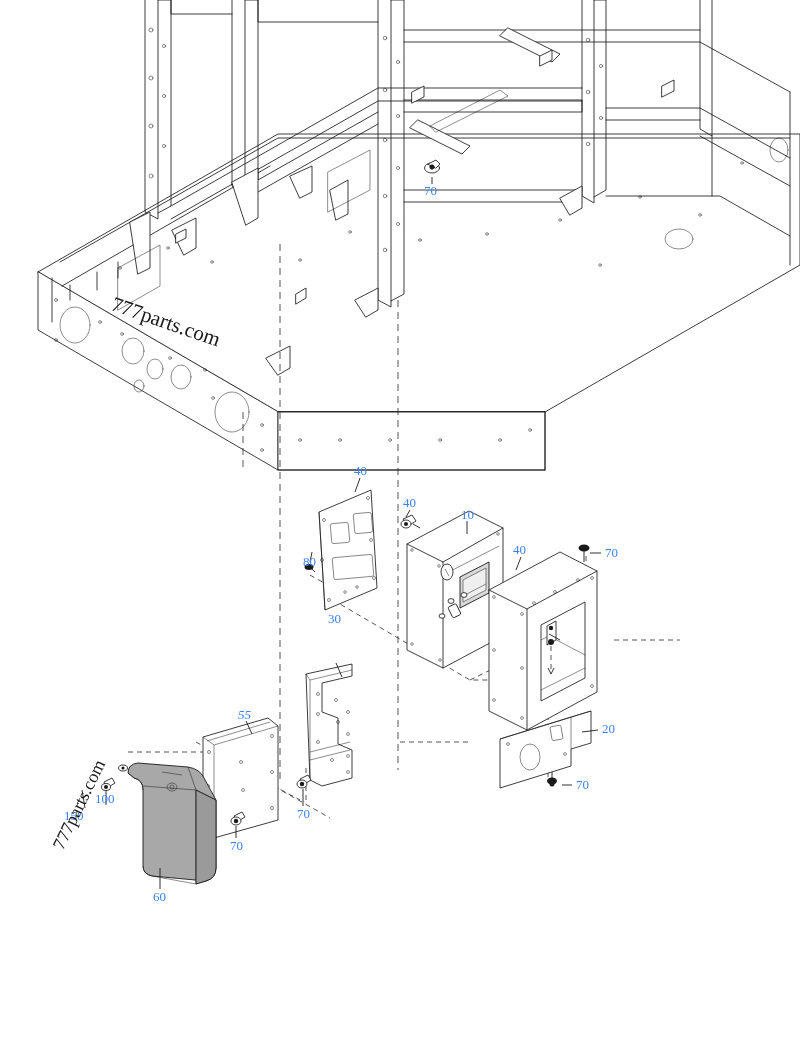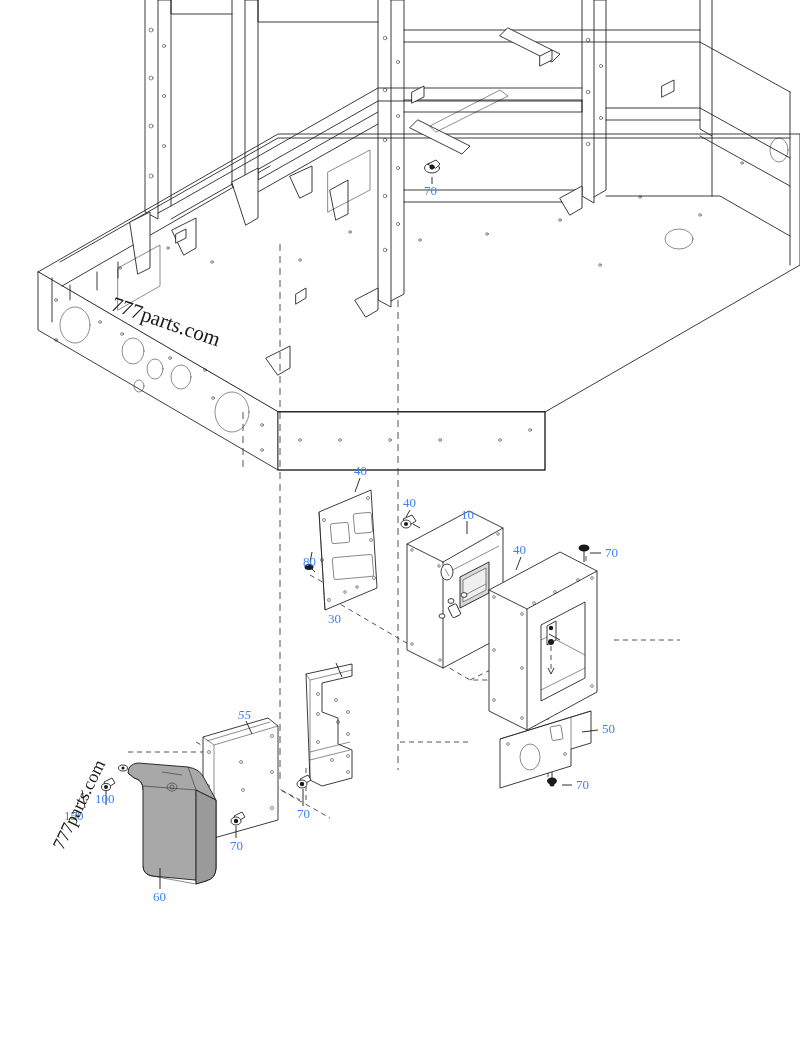--- a/index.html
+++ b/index.html
@@ -406,21 +406,21 @@
 
   <div class="lbl" id="L0" style="left:424px; top:184px;">70</div>
   <div class="lbl" id="L1" style="left:354px; top:464px;">40</div>
   <div class="lbl" id="L2" style="left:403px; top:496px;">40</div>
   <div class="lbl" id="L3" style="left:461px; top:508px;">10</div>
   <div class="lbl" id="L4" style="left:513px; top:543px;">40</div>
   <div class="lbl" id="L5" style="left:605px; top:546px;">70</div>
   <div class="lbl" id="L6" style="left:303px; top:539px;margin-top:16px;">80</div>
   <div class="lbl" id="L7" style="left:328px; top:612px;">30</div>
   <div class="lbl" id="L8" style="left:238px; top:708px;font-style:italic;">55</div>
-  <div class="lbl" id="L9" style="left:602px; top:722px;">50</div>
+  <div class="lbl" id="L9" style="left:602px; top:722px;">20</div>
   <div class="lbl" id="L10" style="left:95px;  top:792px;">100</div>
   <div class="lbl" id="L11" style="left:64px;  top:809px;">150</div>
   <div class="lbl" id="L12" style="left:297px; top:807px;">70</div>
   <div class="lbl" id="L13" style="left:576px; top:778px;">70</div>
   <div class="lbl" id="L14" style="left:230px; top:839px;">70</div>
   <div class="lbl" id="L15" style="left:153px; top:890px;">60</div>
 
   <div class="wm" id="wm1">777parts.com</div>
   <div class="wm" id="wm2">777parts.com</div>
 

